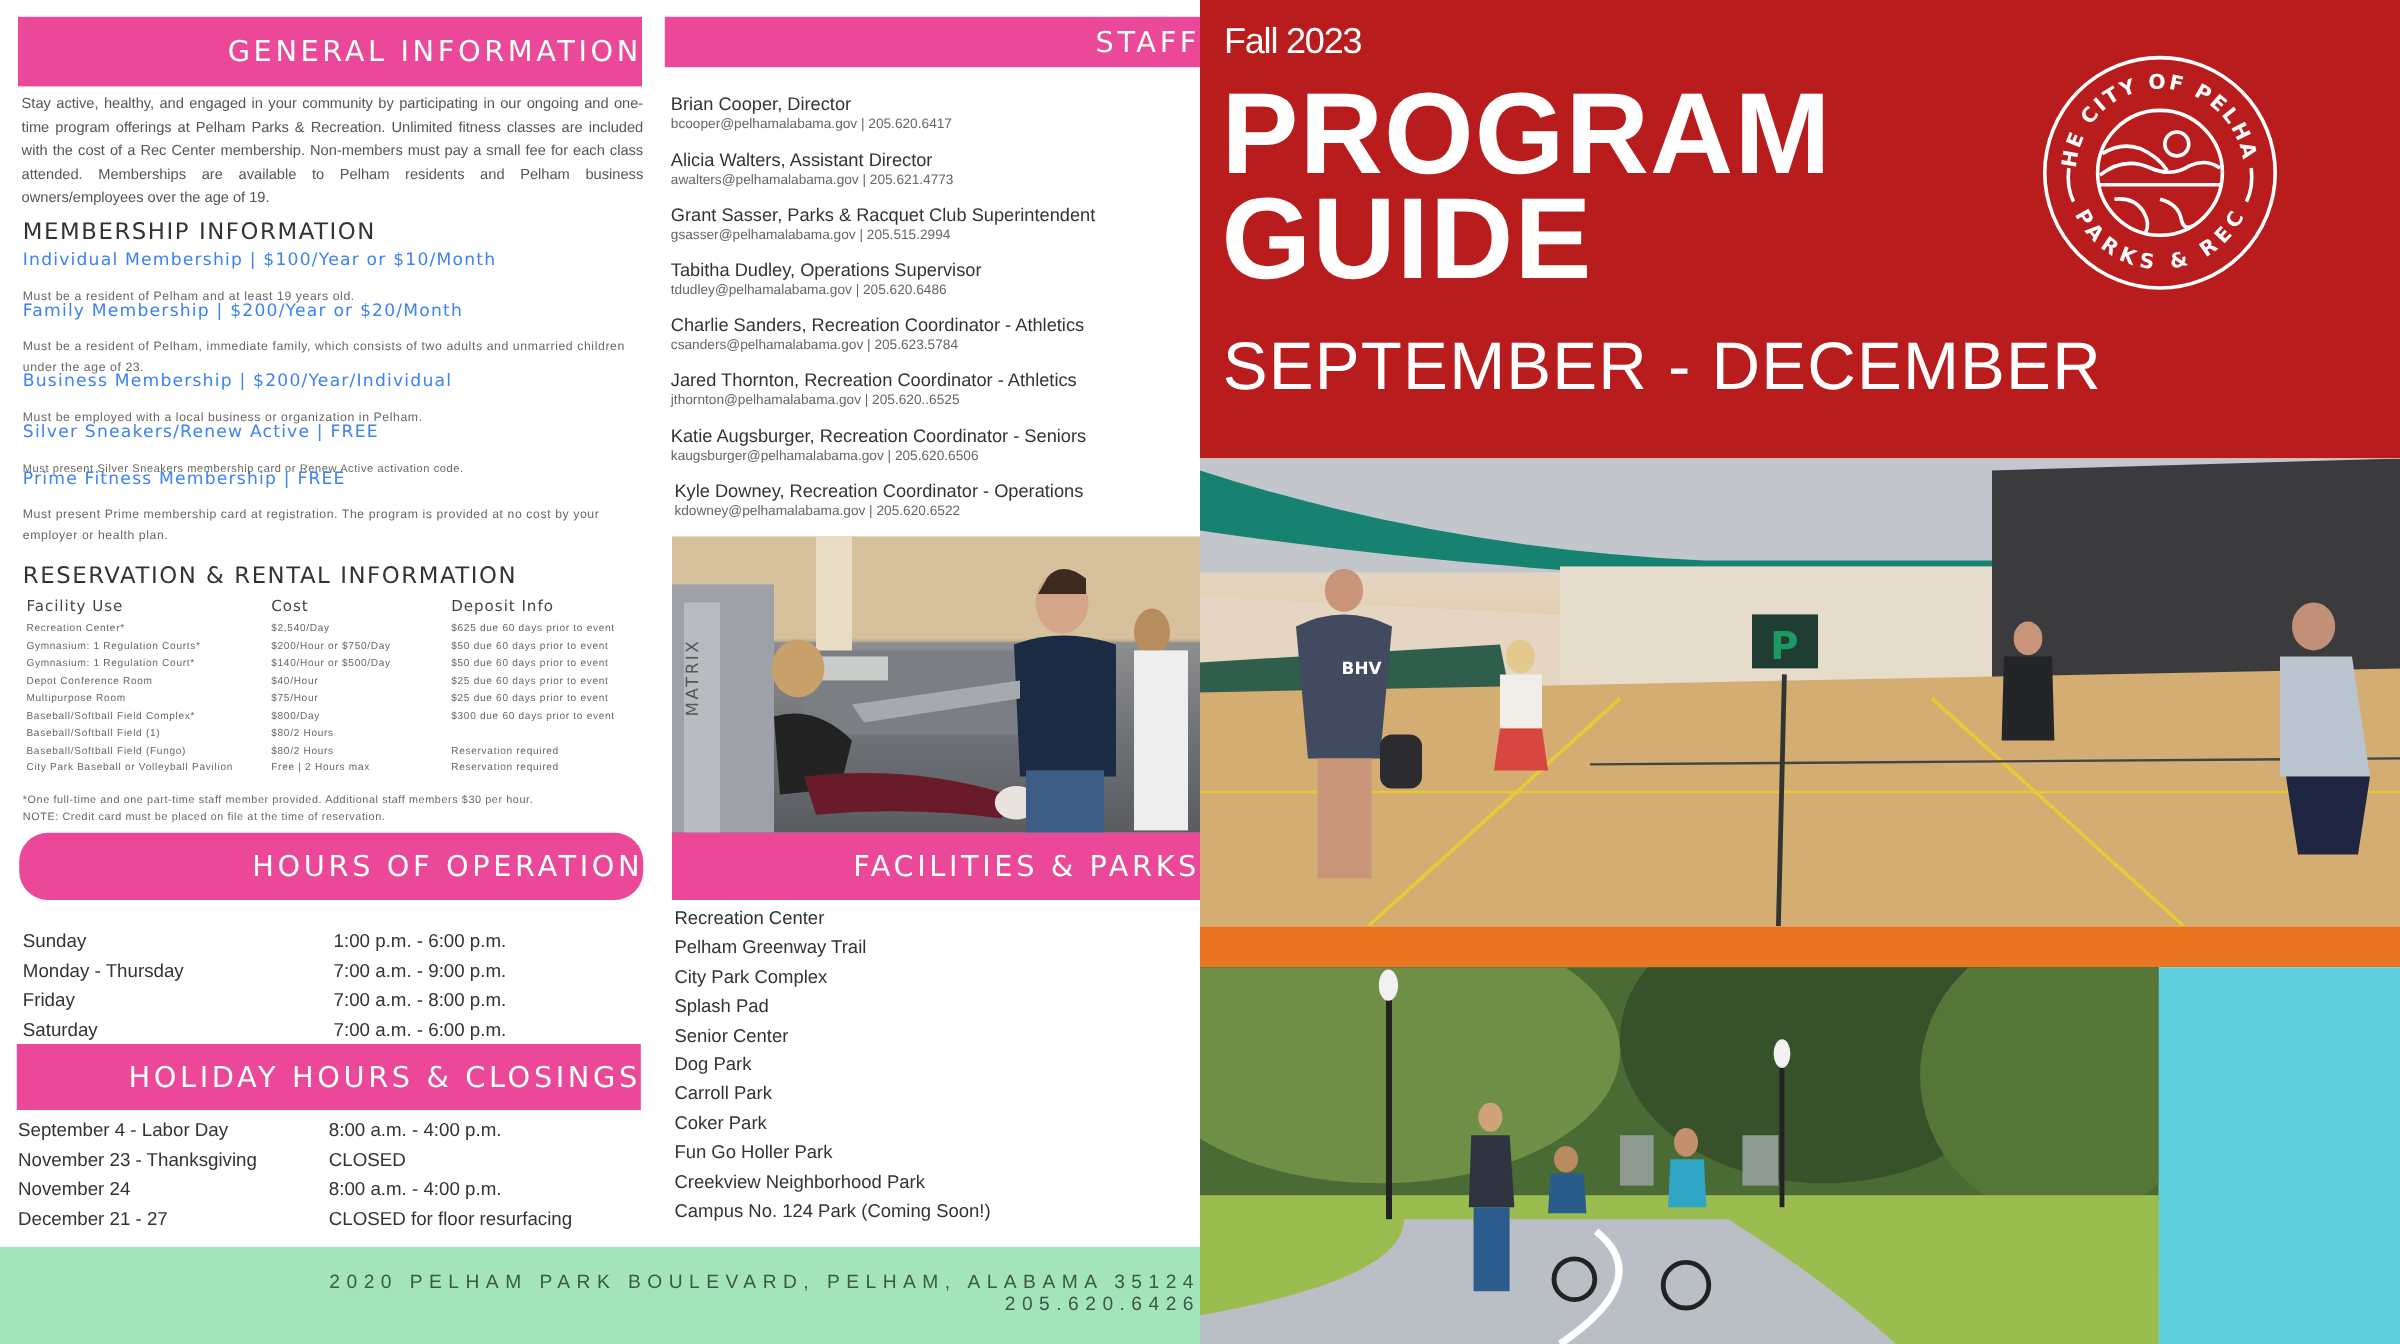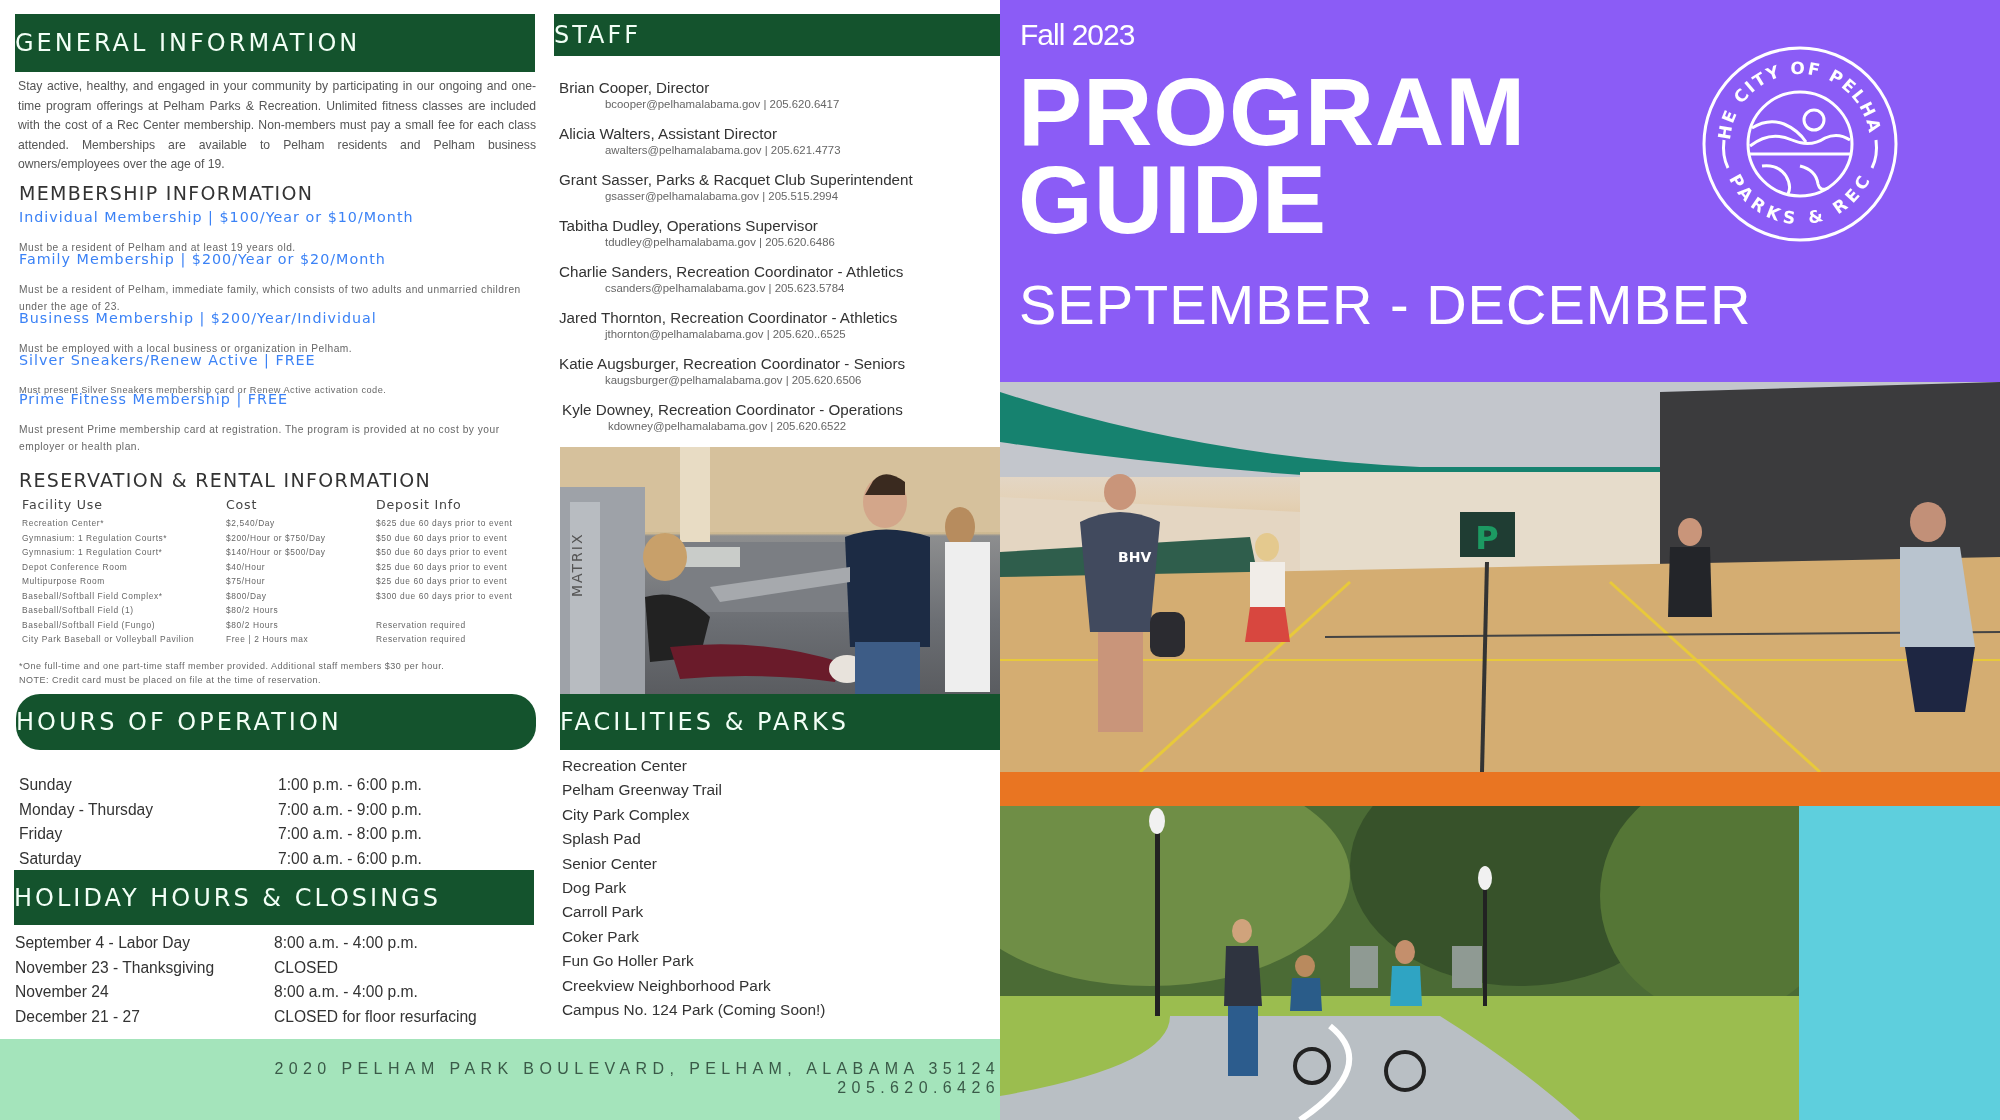--- a/index.html
+++ b/index.html
@@ -1,21 +1,21 @@
 <!DOCTYPE html>
 <html><head>
   <meta charset="utf-8">
   <style>
     * { box-sizing: border-box; margin: 0; padding: 0; }
     html, body { width: 2000px; height: 1120px; overflow: hidden; background: #ffffff; }
     body { position: relative; font-family: "Liberation Sans", sans-serif; color: #333; }
 
     .green-bar {
-      position: absolute; background: #14532d; color: #f2fff6;
-      display: flex; align-items: center; justify-content: flex-start;
+      position: absolute; background: #ec4899; color: #f2fff6;
+      display: flex; align-items: center; justify-content: flex-end;
       font-family: "DejaVu Sans", sans-serif; font-weight: normal;
       letter-spacing: 3px; font-size: 24px;
     }
 
     
     #gen-header { left: 15px; top: 14px; width: 520px; height: 58px; }
     #gen-intro {
       position: absolute; left: 18px; top: 77px; width: 518px;
       font-size: 12.2px; line-height: 19.6px; color: #555; text-align: justify;
     }
@@ -48,31 +48,31 @@
       display: flex; flex-direction: column; align-items: flex-end; padding-top: 20px;
       font-family: "Liberation Sans", sans-serif; font-size: 16px; letter-spacing: 5.4px; color: #3a5a48; line-height: 19px;
     }
 
     
     #staff-header { left: 554px; top: 14px; width: 446px; height: 42px; }
     #staff-list { position: absolute; left: 559px; top: 78px; width: 440px; }
     .staff-item { height: 46px; }
     .staff-item.last { padding-left: 3px; }
     .staff-name { font-size: 15.2px; color: #333; line-height: 19px; }
-    .staff-contact { font-size: 11.4px; color: #666; line-height: 15px; margin-left: 46px; }
+    .staff-contact { font-size: 11.4px; color: #666; line-height: 15px; }
 
     #gym-photo {
       position: absolute; left: 560px; top: 447px; width: 440px; height: 247px; overflow: hidden;
       background: linear-gradient(180deg, #d8c6a2 0%, #cdb992 35%, #8d8e8f 36%, #6c6f74 70%, #5a5c60 100%);
     }
     #facil-header { left: 560px; top: 694px; width: 440px; height: 56px; }
     #facil-list { position: absolute; left: 562px; top: 754px; font-size: 15.4px; color: #333; line-height: 24.4px; list-style: none; }
 
     
-    #cover-top { position: absolute; left: 1000px; top: 0; width: 1000px; height: 382px; background: #8b5cf6; color: #fff; }
+    #cover-top { position: absolute; left: 1000px; top: 0; width: 1000px; height: 382px; background: #b91c1c; color: #fff; }
     #season { position: absolute; left: 20px; top: 18px; font-size: 30px; letter-spacing: -1px; }
     #guide-title { position: absolute; left: 18px; top: 68px; font-family: "Liberation Sans", sans-serif; font-weight: bold; font-size: 96px; line-height: 88px; letter-spacing: 1px; }
     #date-range { position: absolute; left: 19px; top: 272px; font-size: 56px; letter-spacing: 1px; }
     #city-logo { position: absolute; left: 700px; top: 44px; width: 200px; height: 200px; }
 
     #court-photo {
       position: absolute; left: 1000px; top: 382px; width: 1000px; height: 390px; overflow: hidden;
       background: linear-gradient(180deg, #c7c8ce 0%, #b7b9bd 22%, #e3d6c5 24%, #e4d2b8 30%, #d9b884 48%, #cfa66c 100%);
     }
     #orange-band { position: absolute; left: 1000px; top: 772px; width: 1000px; height: 34px; background: #e97522; }

